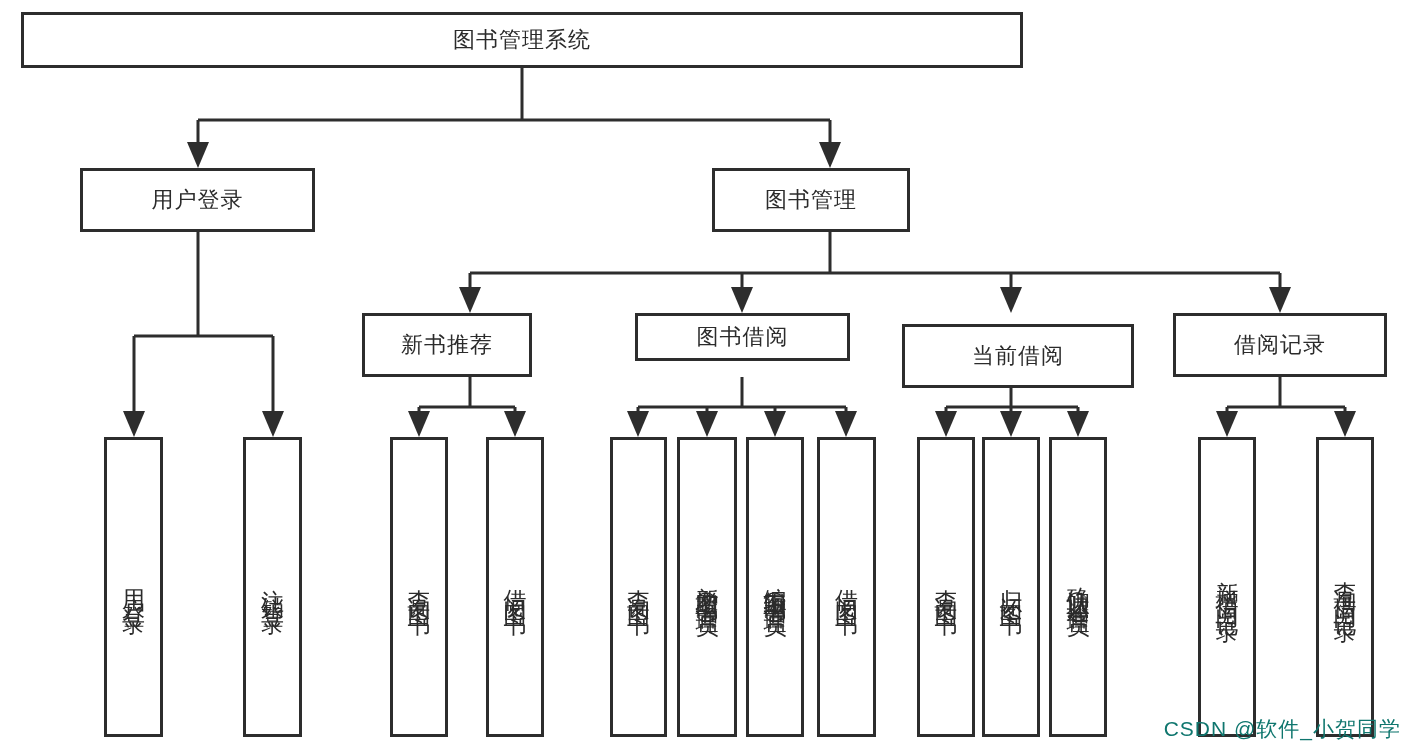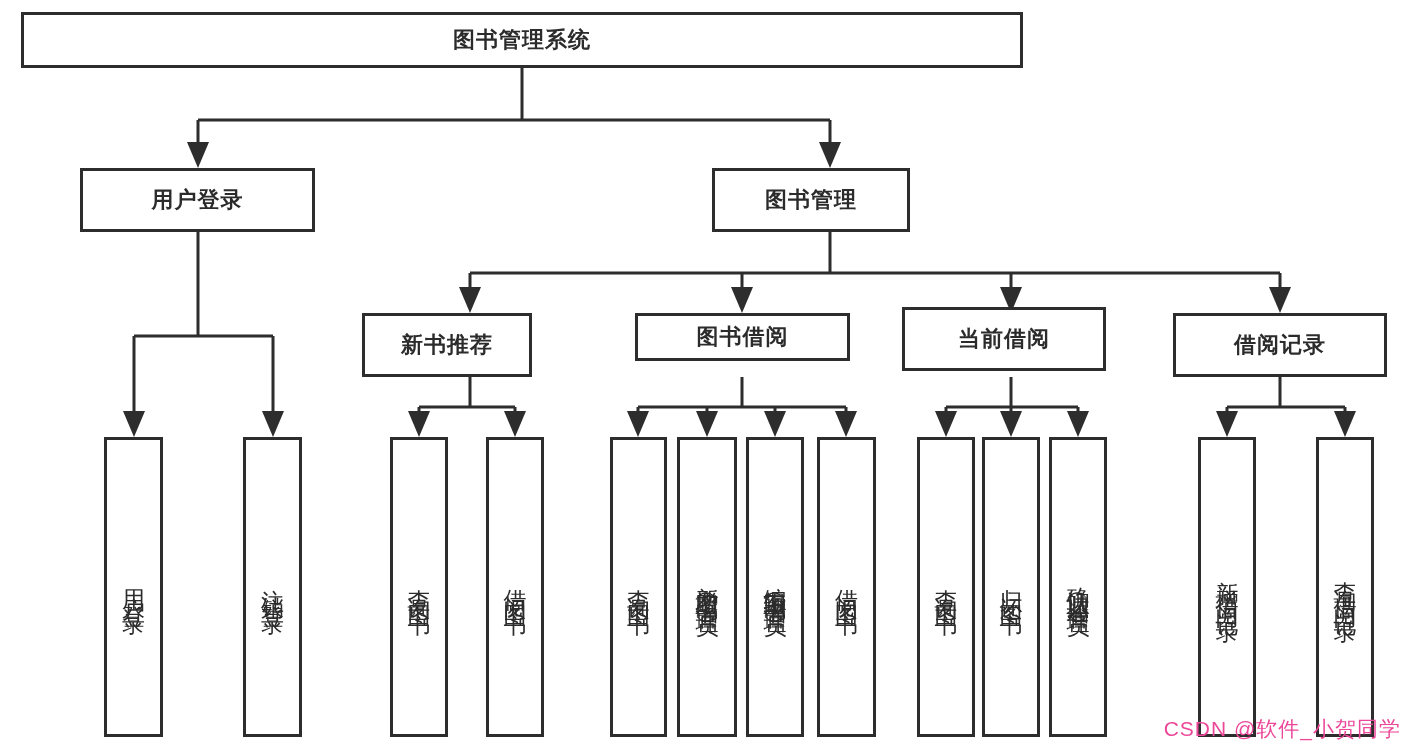--- a/index.html
+++ b/index.html
@@ -14,34 +14,34 @@
   .box {
     position:absolute;
     box-sizing:border-box;
     border:3px solid #2d2d2d;
     background:#ffffff;
     display:flex;
     align-items:center;
     justify-content:center;
     color:#2b2b2b;
   }
-  .box.h { font-size:22px; letter-spacing:1px; white-space:nowrap;font-weight:bold; }
+  .box.h { font-size:22px; letter-spacing:1px; white-space:nowrap; }
   .box.v span {
     writing-mode:vertical-rl;
     text-orientation:mixed;
     font-size:23px;
     letter-spacing:8px;
     line-height:1;
   }
   .box.v.long span { letter-spacing:4px; }
   .watermark {
     position:absolute;
     right:4px; bottom:4px;
     font-size:21px;
-    color:#ec4899;
+    color:#0f766e;
     letter-spacing:1px;
     white-space:nowrap;
   }
 </style>
 </head>
 <body>
 
 <div class="canvas">
 
   <svg class="connectors" viewBox="0 0 1405 747" xmlns="http://www.w3.org/2000/svg">
@@ -89,21 +89,21 @@
   <div class="box h" style="left:712px;top:168px;width:198px;height:64px">
     <span>图书管理</span>
   </div>
 
   <div class="box h" style="left:362px;top:313px;width:170px;height:64px">
     <span>新书推荐</span>
   </div>
   <div class="box h" style="left:635px;top:313px;width:215px;height:48px">
     <span>图书借阅</span>
   </div>
-  <div class="box h" style="left:902px;top:307px;width:204px;height:64px">
+  <div class="box h" style="left:902px;top:324px;width:232px;height:64px">
     <span>当前借阅</span>
   </div>
   <div class="box h" style="left:1173px;top:313px;width:214px;height:64px">
     <span>借阅记录</span>
   </div>
 
   <div class="box v" style="left:104px;top:437px;width:59px;height:300px">
     <span>用户登录</span>
   </div>
   <div class="box v" style="left:243px;top:437px;width:59px;height:300px">

